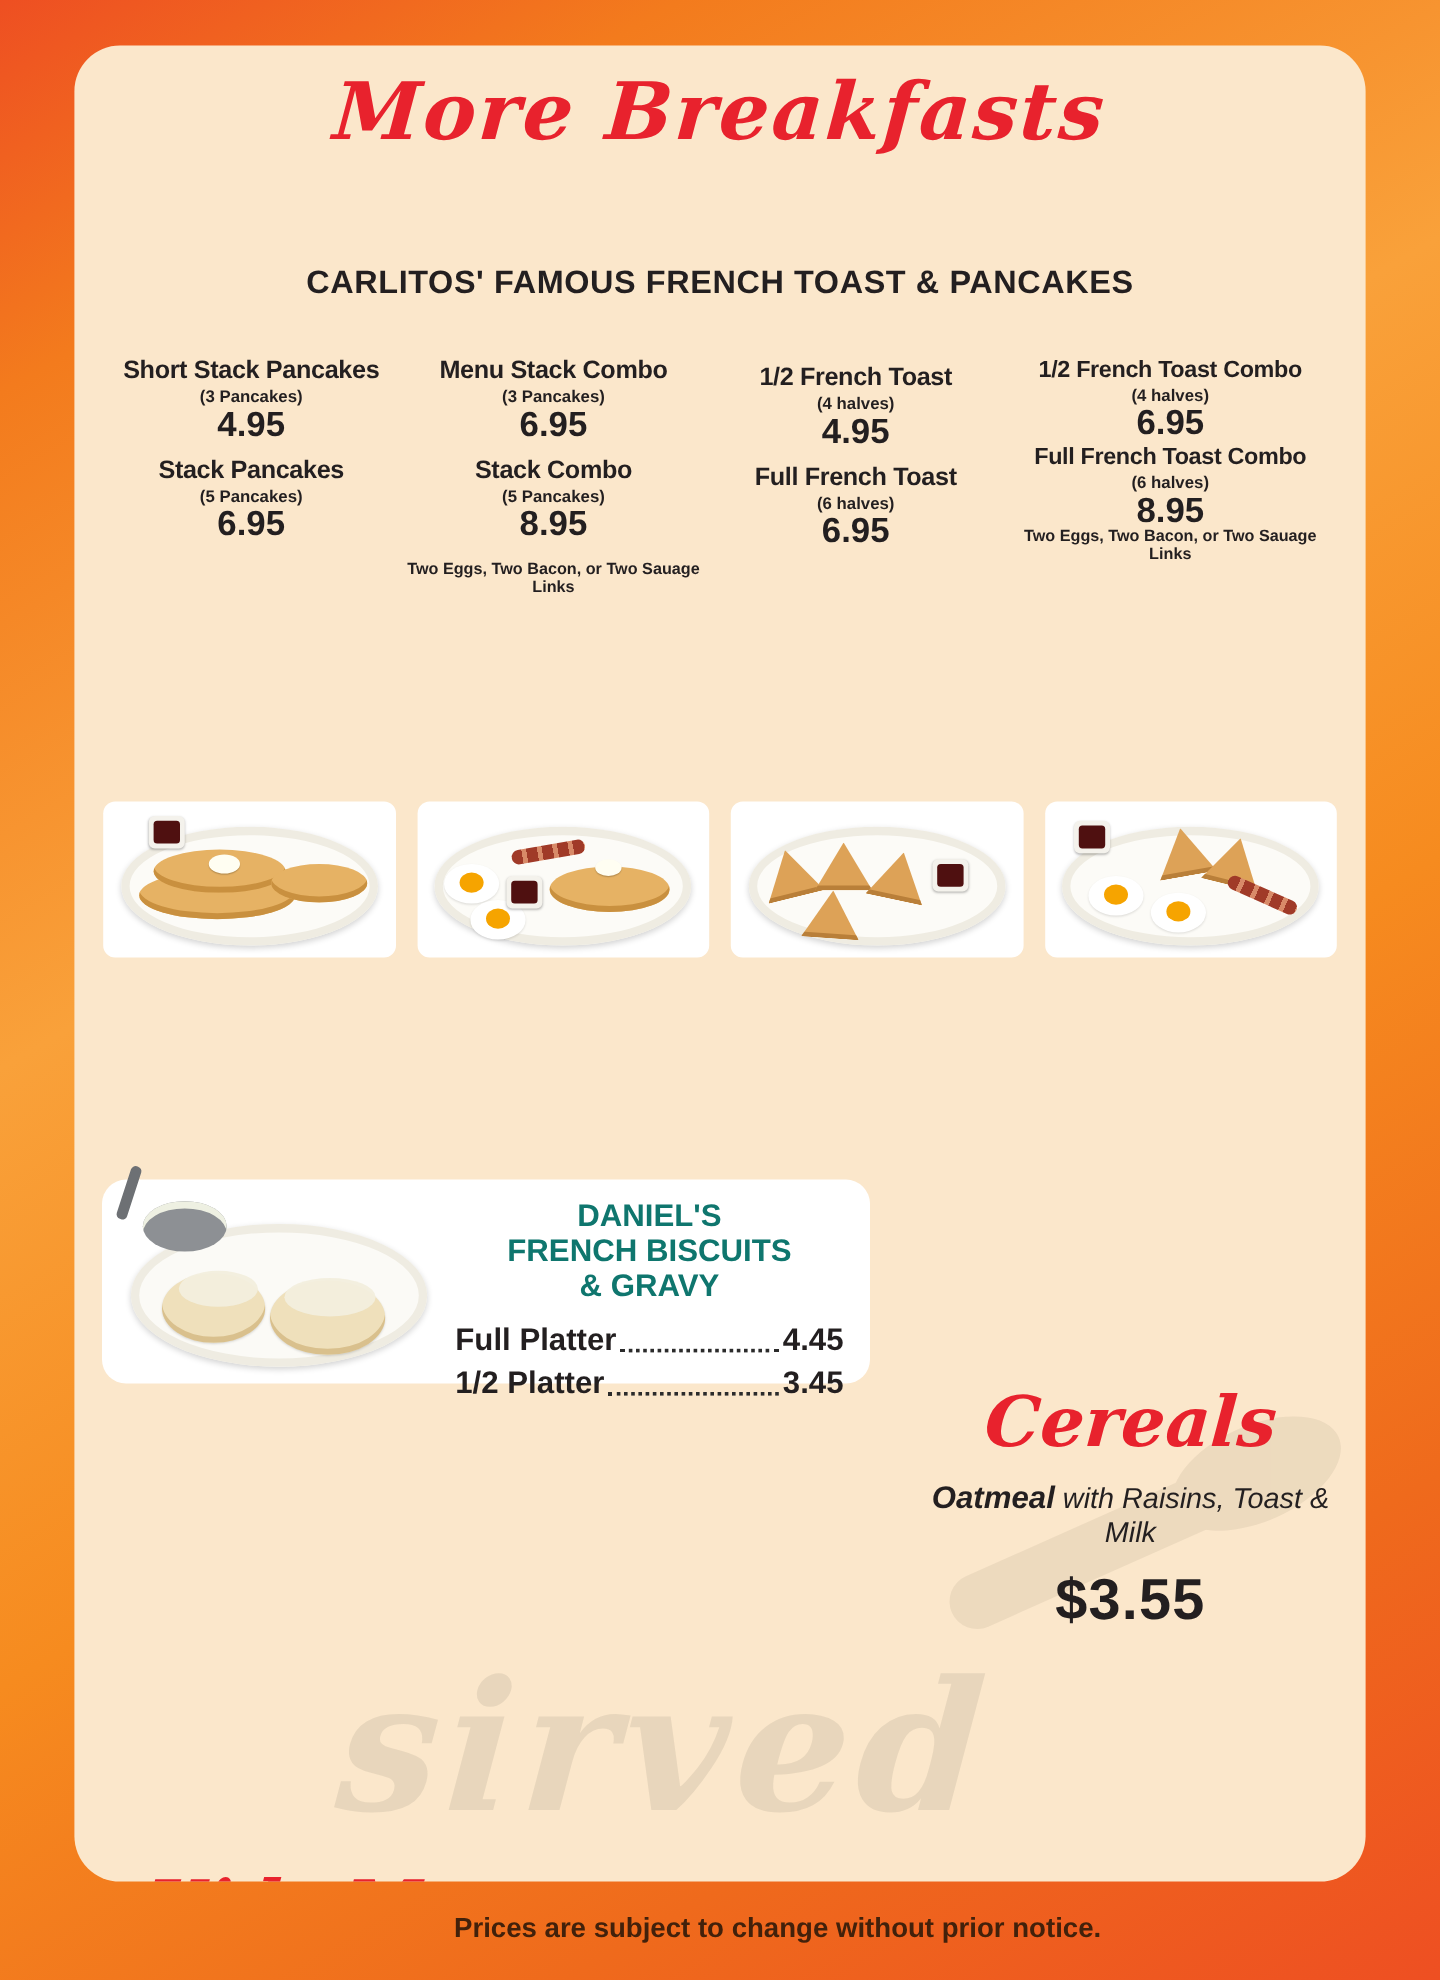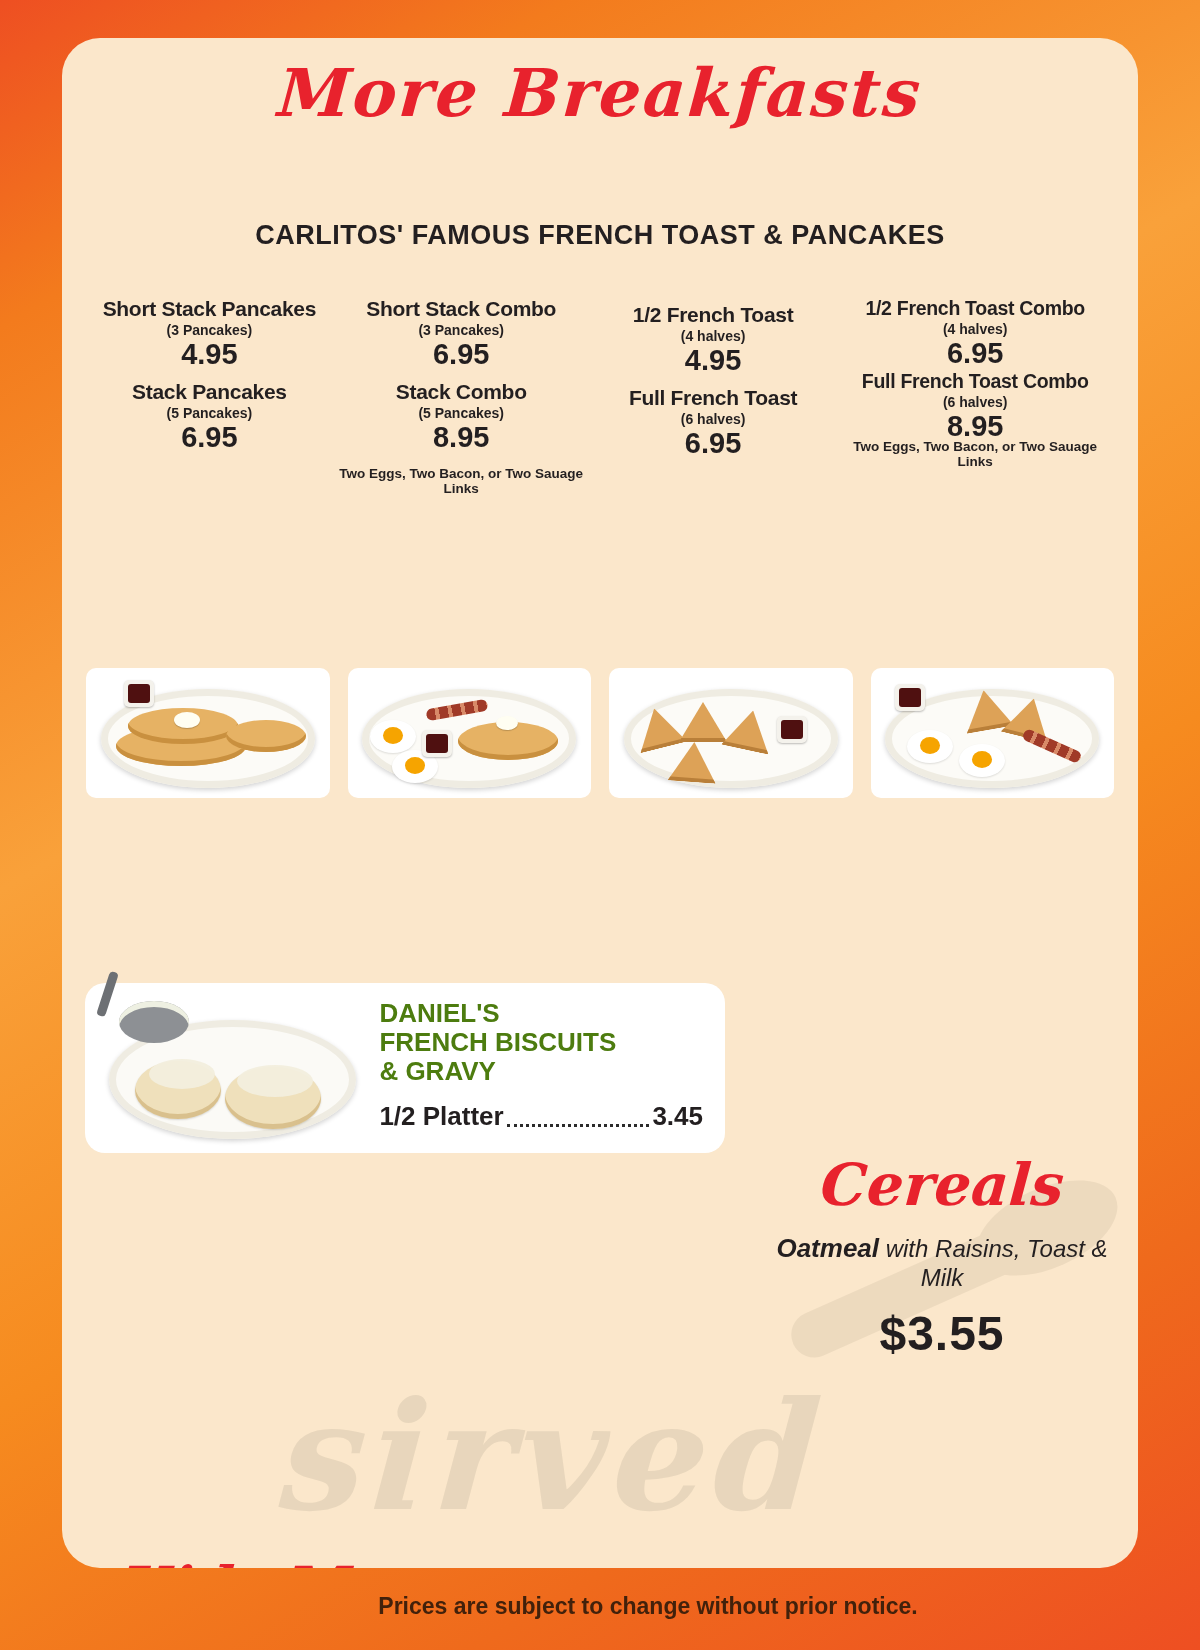--- a/index.html
+++ b/index.html
@@ -48,21 +48,21 @@
   .bg-box{top:507px;left:23px;width:640px;height:170px;background:#fff;border-radius:20px;display:flex;}
   .bg-photo{position:relative;width:46%;height:100%;}
   .bg-plate{position:absolute;left:8%;top:22%;width:84%;height:70%;background:#fbfaf6;border-radius:50%;
     box-shadow:0 2px 5px rgba(0,0,0,.18), inset 0 0 0 7px #efece2;}
   .biscuit{position:absolute;background:#efe0bb;border-radius:50%;box-shadow:inset 0 -5px 0 #d9c08d,0 1px 2px rgba(0,0,0,.15);}
   .gravy{position:absolute;background:#f2eedd;border-radius:50%;opacity:.95;}
   .ladle-bowl{position:absolute;left:34px;top:18px;width:70px;height:42px;background:#8d9094;border-radius:50%;
     box-shadow:inset 0 6px 0 #eef0e2;}
   .ladle-handle{position:absolute;left:18px;top:-12px;width:9px;height:46px;background:#6d7074;transform:rotate(18deg);border-radius:4px;}
   .bg-text{width:54%;padding:16px 22px 0 0;box-sizing:border-box;}
-  .bg-title{color:#4d7c0f;font-size:26px;font-weight:bold;line-height:1.12;}
+  .bg-title{color:#0f766e;font-size:26px;font-weight:bold;text-align:center;line-height:1.12;}
   .bg-rows{margin-top:12px;}
   .bg-row{display:flex;align-items:flex-end;font-size:26px;font-weight:bold;color:#231f20;line-height:36px;}
   
   .cereals{top:505px;left:690px;width:380px;text-align:center;color:#231f20;}
   .cer-title{font-size:58px;display:inline-block;}
   .cer-line{margin-top:14px;font-size:24px;font-style:italic;}
   .cer-item{font-weight:bold;font-size:26px;}
   .cer-price{margin-top:14px;font-size:48px;font-weight:bold;letter-spacing:1px;}
   
   .kids-head{top:698px;left:20px;width:430px;text-align:center;}
@@ -100,21 +100,21 @@
         <div class="bk-price">4.95</div>
       </div>
       <div class="bk-item">
         <div class="bk-name">Stack Pancakes</div>
         <div class="bk-portion">(5 Pancakes)</div>
         <div class="bk-price">6.95</div>
       </div>
     </div>
     <div class="bk-col">
       <div class="bk-item">
-        <div class="bk-name">Short Stack Combo</div>
+        <div class="bk-name">Menu Stack Combo</div>
         <div class="bk-portion">(3 Pancakes)</div>
         <div class="bk-price">6.95</div>
       </div>
       <div class="bk-item" style="margin-bottom:18px;">
         <div class="bk-name">Stack Combo</div>
         <div class="bk-portion">(5 Pancakes)</div>
         <div class="bk-price">8.95</div>
       </div>
       <div class="bk-note">Two Eggs, Two Bacon, or Two Sauage Links</div>
     </div>
@@ -193,20 +193,25 @@
       <div class="gravy" style="left:152px;top:82px;width:76px;height:32px;"></div>
     </div>
     <div class="bg-text">
       <div class="bg-title">
         <div>DANIEL'S</div>
         <div>FRENCH BISCUITS</div>
         <div>&amp; GRAVY</div>
       </div>
       <div class="bg-rows">
         <div class="bg-row">
+          <span>Full Platter</span>
+          <span class="dots"></span>
+          <span class="bg-price">4.45</span>
+        </div>
+        <div class="bg-row">
           <span>1/2 Platter</span>
           <span class="dots"></span>
           <span class="bg-price">3.45</span>
         </div>
       </div>
     </div>
   </div>
 
   <div class="z cereals layer">
     <div class="cer-title script">Cereals</div>

